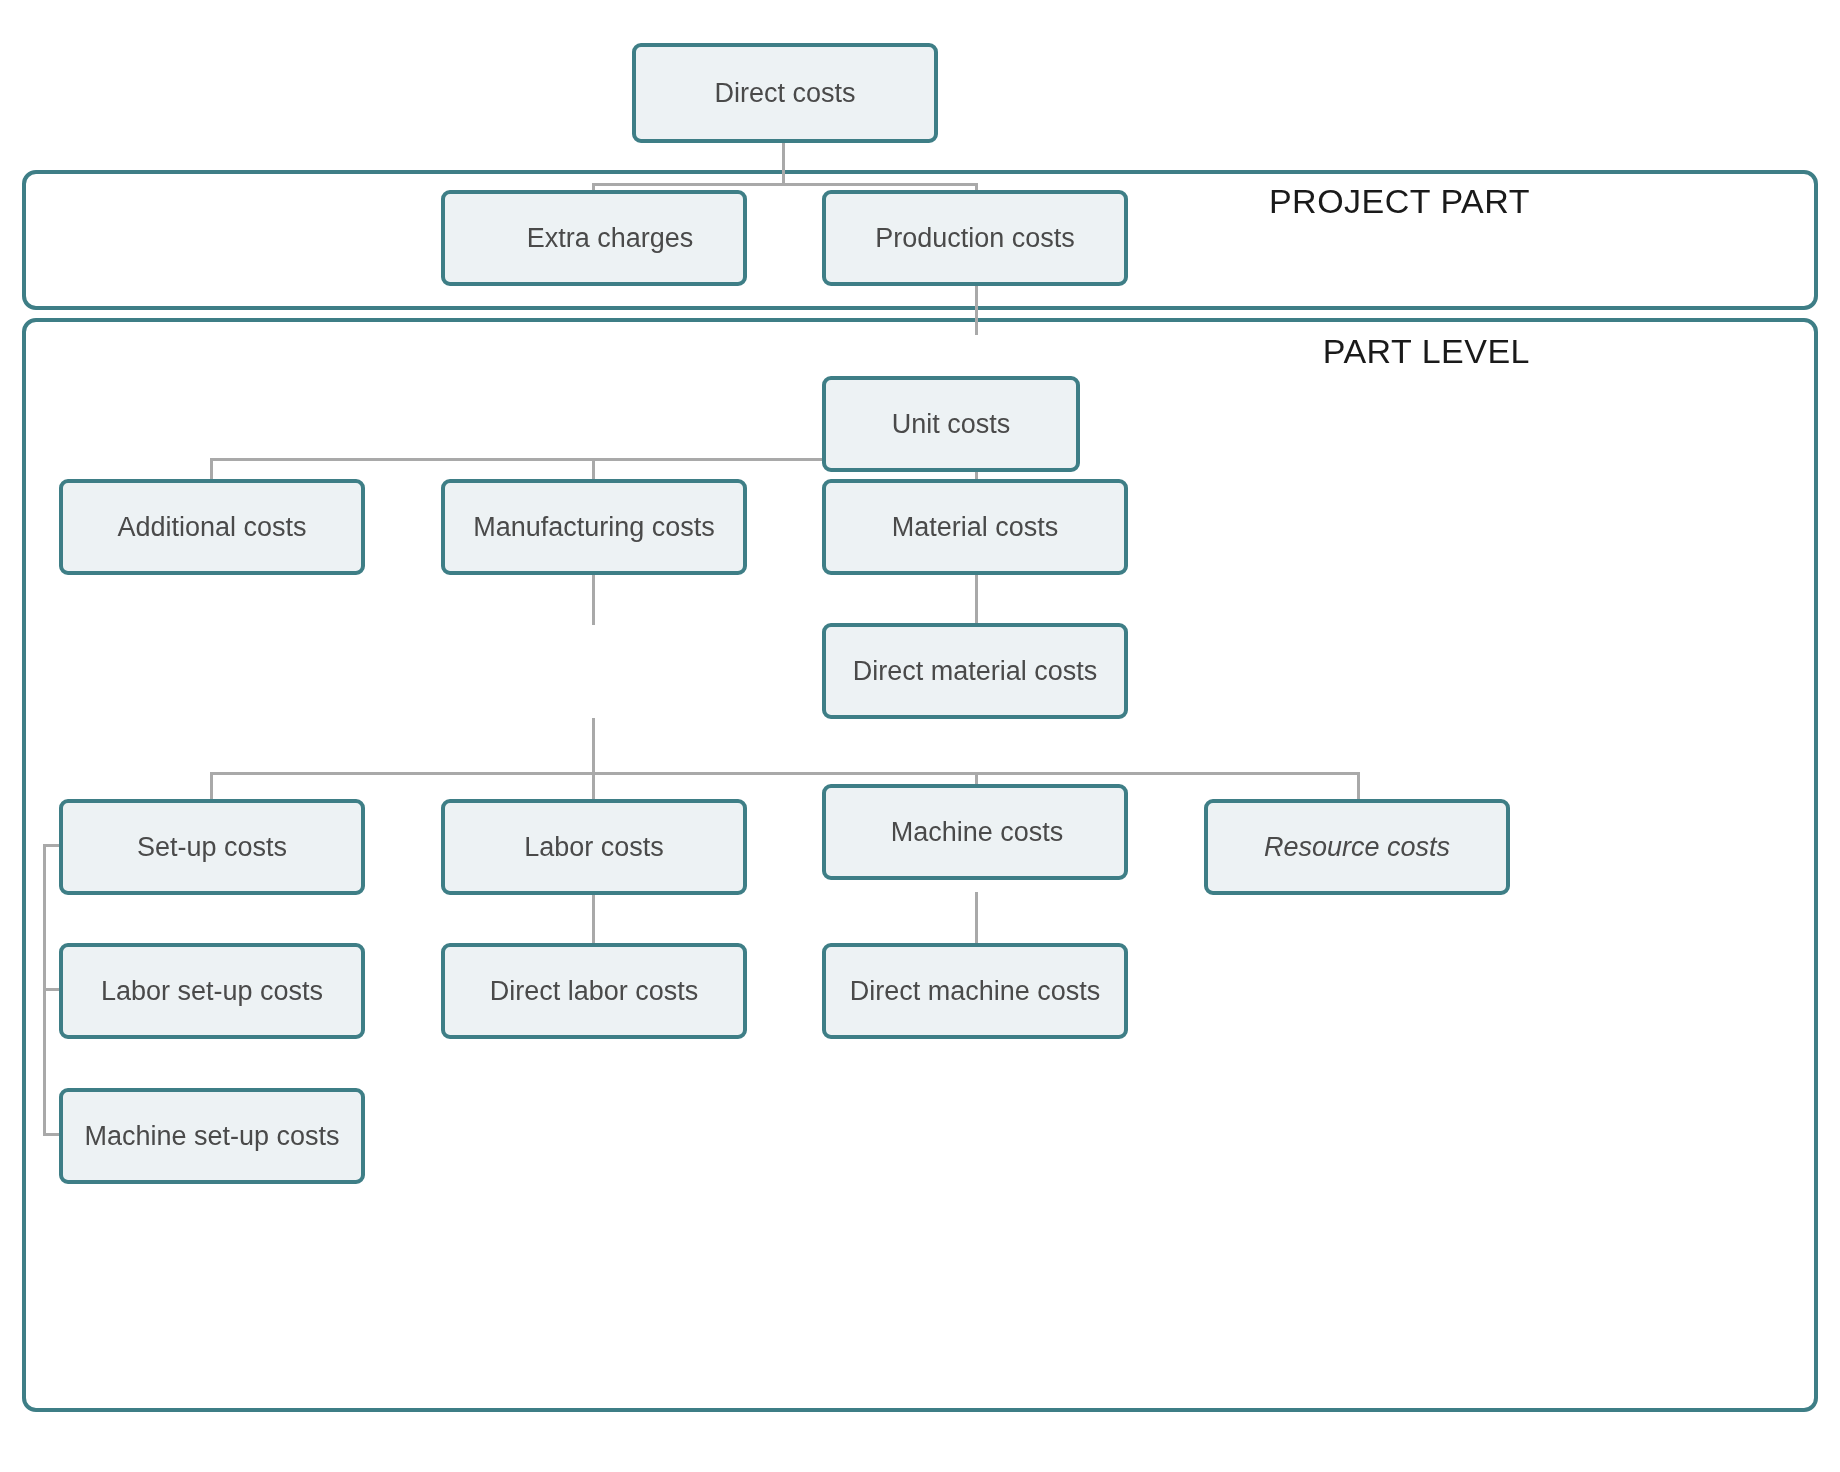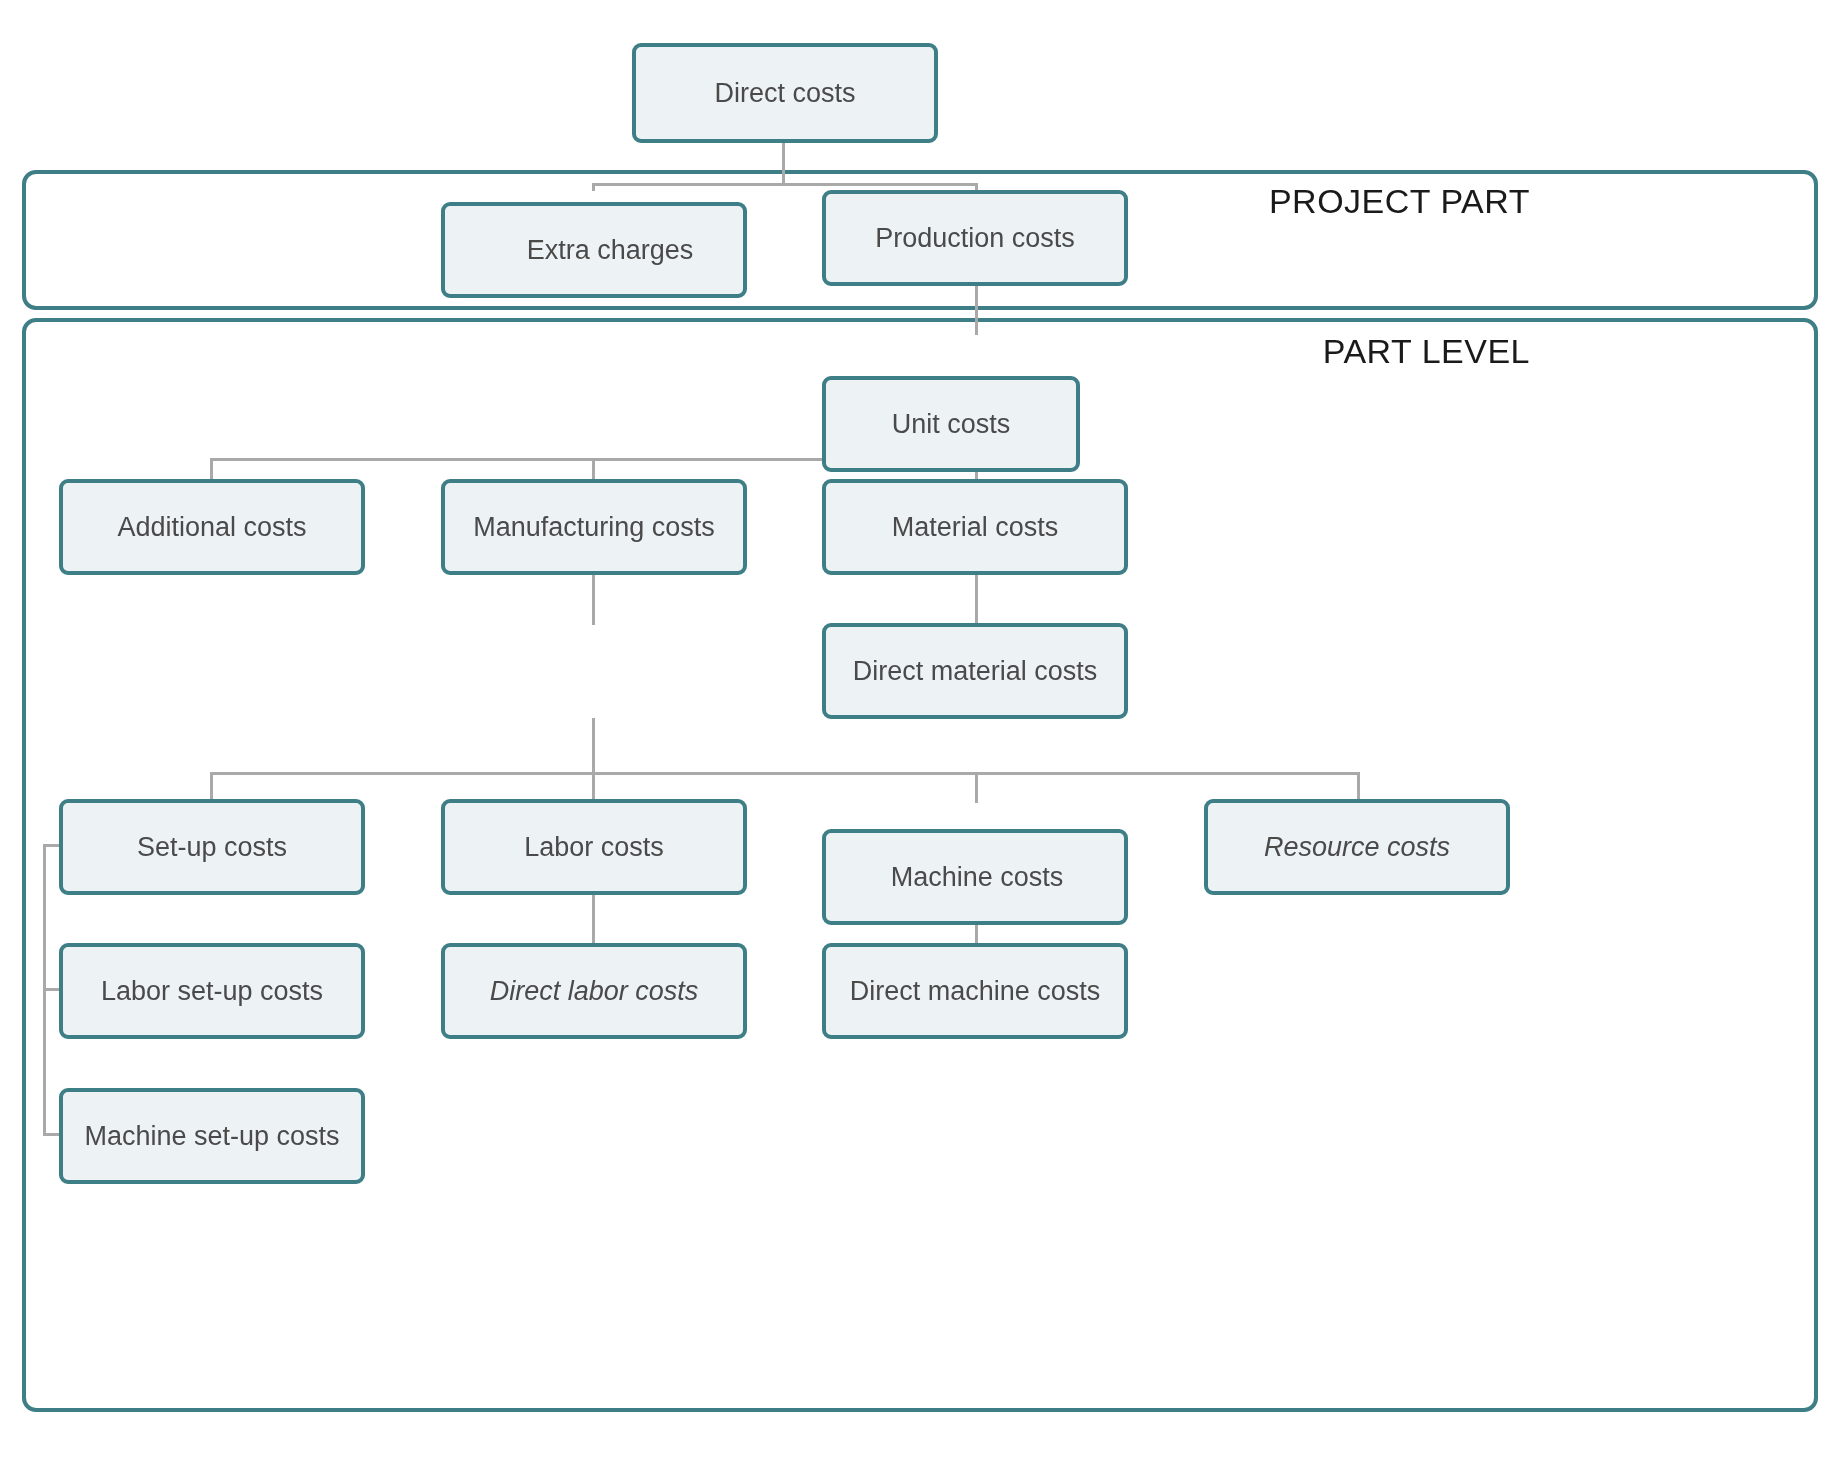--- a/index.html
+++ b/index.html
@@ -94,21 +94,21 @@
 
   <div class="conn v bracket" style="left:43px; top:844px; height:292px;"></div>
   <div class="conn h bracket" style="left:43px; top:844px; width:22px;"></div>
   <div class="conn h bracket" style="left:43px; top:988px; width:22px;"></div>
   <div class="conn h bracket" style="left:43px; top:1133px; width:22px;"></div>
 
   <div class="node" style="left:632px; top:43px; width:306px; height:100px;">
     <span class="lbl">Direct costs</span>
   </div>
 
-  <div class="node" style="left:441px; top:202px; width:306px; height:96px;padding-left:40px;">
+  <div class="node" style="left:441px; top:190px; width:306px; height:96px;padding-left:40px;">
     <span class="lbl">Extra charges</span>
   </div>
 
   <div class="node" style="left:822px; top:190px; width:306px; height:96px;">
     <span class="lbl">Production costs</span>
   </div>
 
   <div class="node" style="left:822px; top:334px; width:258px; height:96px;margin-top:42px;">
     <span class="lbl">Unit costs</span>
   </div>
@@ -131,33 +131,33 @@
   </div>
 
   <div class="node" style="left:59px; top:799px; width:306px; height:96px;">
     <span class="lbl">Set-up costs</span>
   </div>
 
   <div class="node" style="left:441px; top:799px; width:306px; height:96px;">
     <span class="lbl">Labor costs</span>
   </div>
 
-  <div class="node" style="left:822px; top:829px; width:306px; height:96px;padding-left:12px;">
+  <div class="node" style="left:822px; top:784px; width:306px; height:96px;padding-left:12px;">
     <span class="lbl">Machine costs</span>
   </div>
 
   <div class="node" style="left:1204px; top:799px; width:306px; height:96px;font-style:italic;">
     <span class="lbl">Resource costs</span>
   </div>
 
   <div class="node" style="left:59px; top:943px; width:306px; height:96px;">
     <span class="lbl">Labor set-up costs</span>
   </div>
 
-  <div class="node" style="left:441px; top:943px; width:306px; height:96px;font-style:italic;">
+  <div class="node" style="left:441px; top:943px; width:306px; height:96px;">
     <span class="lbl">Direct labor costs</span>
   </div>
 
   <div class="node" style="left:822px; top:943px; width:306px; height:96px;">
     <span class="lbl">Direct machine costs</span>
   </div>
 
   <div class="node" style="left:59px; top:1088px; width:306px; height:96px;">
     <span class="lbl">Machine set-up costs</span>
   </div>

